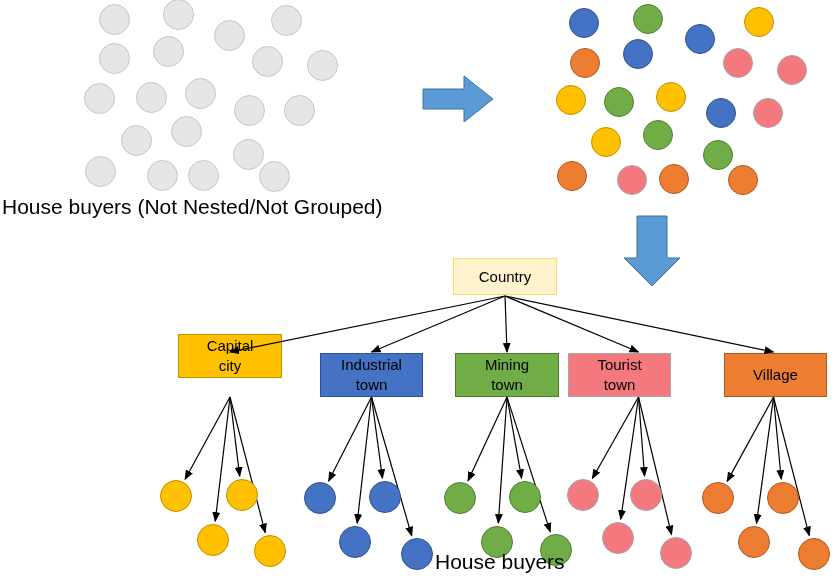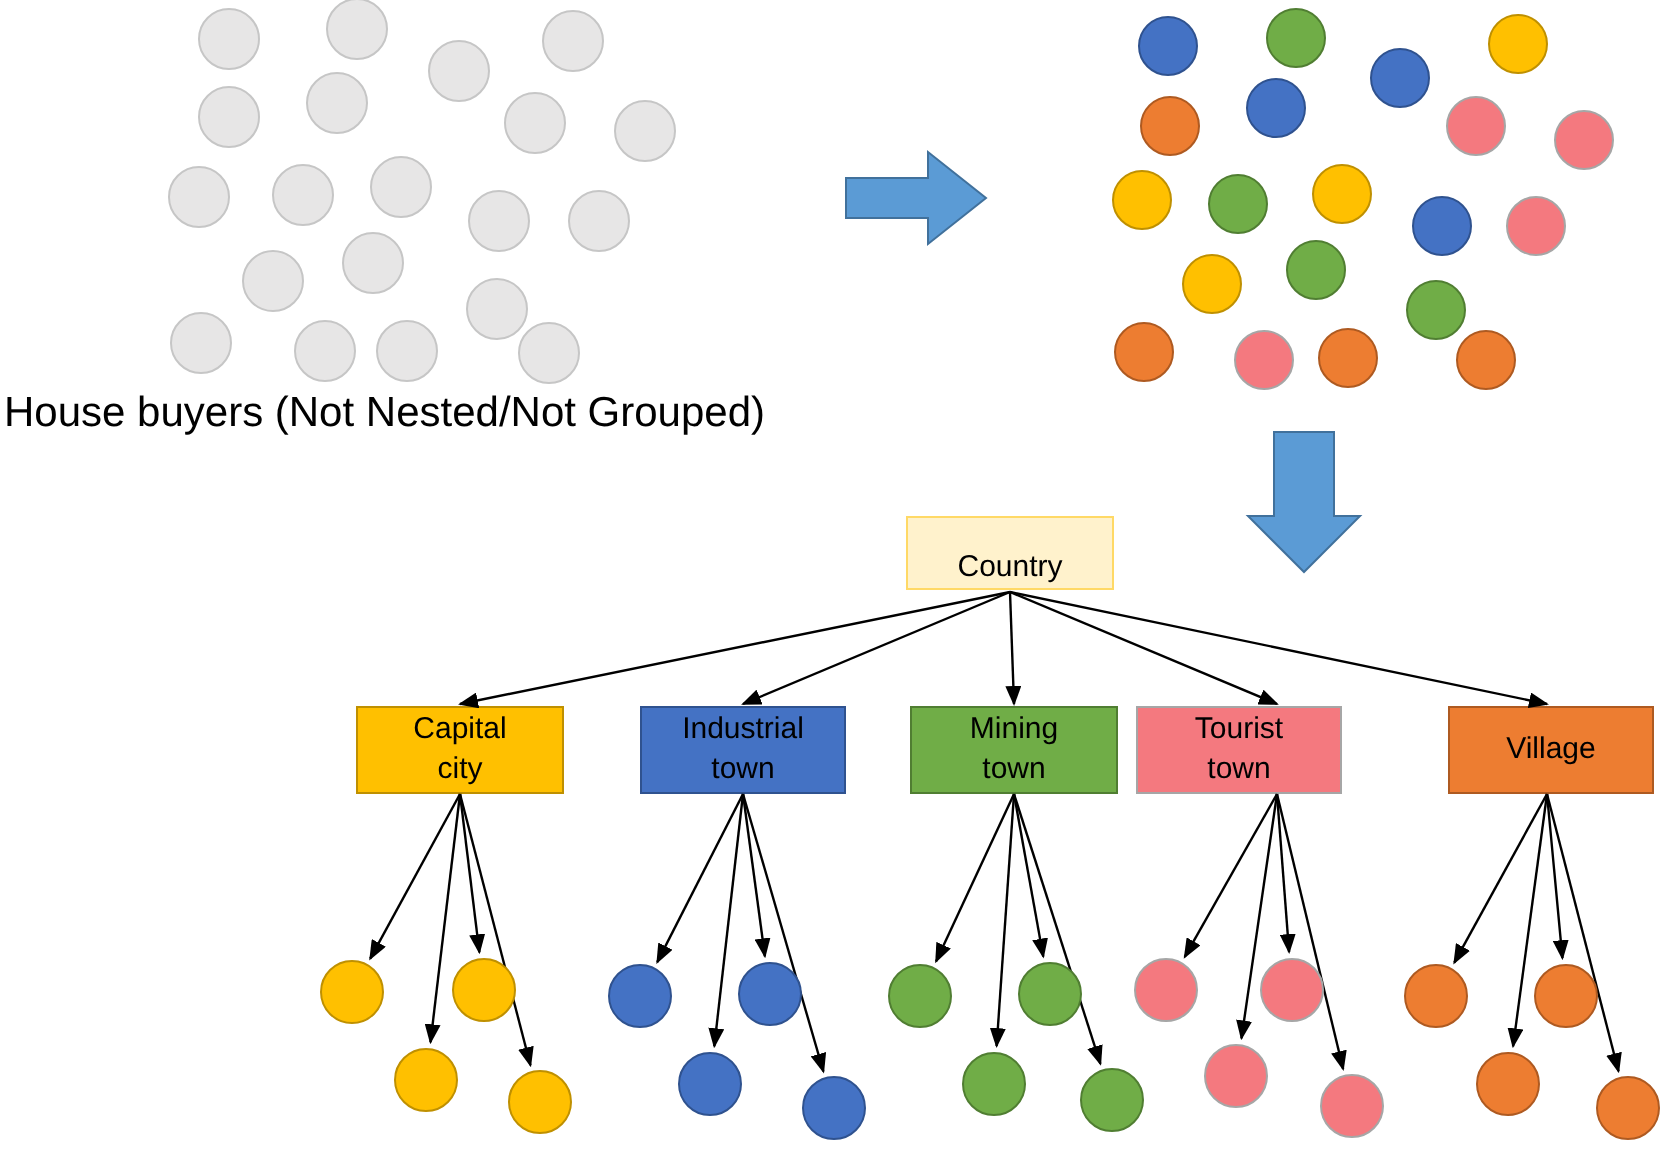--- a/index.html
+++ b/index.html
@@ -98,25 +98,26 @@
       <div class="buyer-circle" style="left: 591px; top: 127px; width: 30px; height: 30px; background: rgb(255, 192, 0); border: 1px solid rgb(191, 144, 0);"></div>
       <div class="buyer-circle" style="left: 643px; top: 120px; width: 30px; height: 30px; background: rgb(112, 173, 71); border: 1px solid rgb(80, 126, 50);"></div>
       <div class="buyer-circle" style="left: 703px; top: 140px; width: 30px; height: 30px; background: rgb(112, 173, 71); border: 1px solid rgb(80, 126, 50);"></div>
       <div class="buyer-circle" style="left: 557px; top: 161px; width: 30px; height: 30px; background: rgb(237, 125, 49); border: 1px solid rgb(174, 90, 33);"></div>
       <div class="buyer-circle" style="left: 617px; top: 165px; width: 30px; height: 30px; background: rgb(244, 121, 127); border: 1px solid rgb(166, 166, 166);"></div>
       <div class="buyer-circle" style="left: 659px; top: 164px; width: 30px; height: 30px; background: rgb(237, 125, 49); border: 1px solid rgb(174, 90, 33);"></div>
       <div class="buyer-circle" style="left: 728px; top: 165px; width: 30px; height: 30px; background: rgb(237, 125, 49); border: 1px solid rgb(174, 90, 33);"></div>
     </div>
 
   <div class="caption" id="caption-left">House buyers (Not Nested/Not Grouped)</div>
+  <div class="caption" id="caption-bottom">House buyers</div>
 
-  <div class="node" style="left: 453px; top: 258px; width: 104px; height: 37px; background: rgb(255, 242, 204); border: 1px solid rgb(255, 217, 102); align-items: flex-end;">
+  <div class="node" style="left: 453px; top: 258px; width: 104px; height: 37px; background: rgb(255, 242, 204); border: 1px solid rgb(255, 217, 102);">
     <span>Country</span>
   </div>
-  <div class="node" style="left: 178px; top: 353px; width: 104px; height: 44px; background: rgb(255, 192, 0); border: 1px solid rgb(191, 144, 0);">
+  <div class="node" style="left: 178px; top: 334px; width: 104px; height: 44px; background: rgb(255, 192, 0); border: 1px solid rgb(191, 144, 0);">
     <span>Capital
 city</span>
   </div>
   <div class="node" style="left: 320px; top: 353px; width: 103px; height: 44px; background: rgb(68, 114, 196); border: 1px solid rgb(47, 82, 143);">
     <span>Industrial
 town</span>
   </div>
   <div class="node" style="left: 455px; top: 353px; width: 104px; height: 44px; background: rgb(112, 173, 71); border: 1px solid rgb(80, 126, 50);">
     <span>Mining
 town</span>

